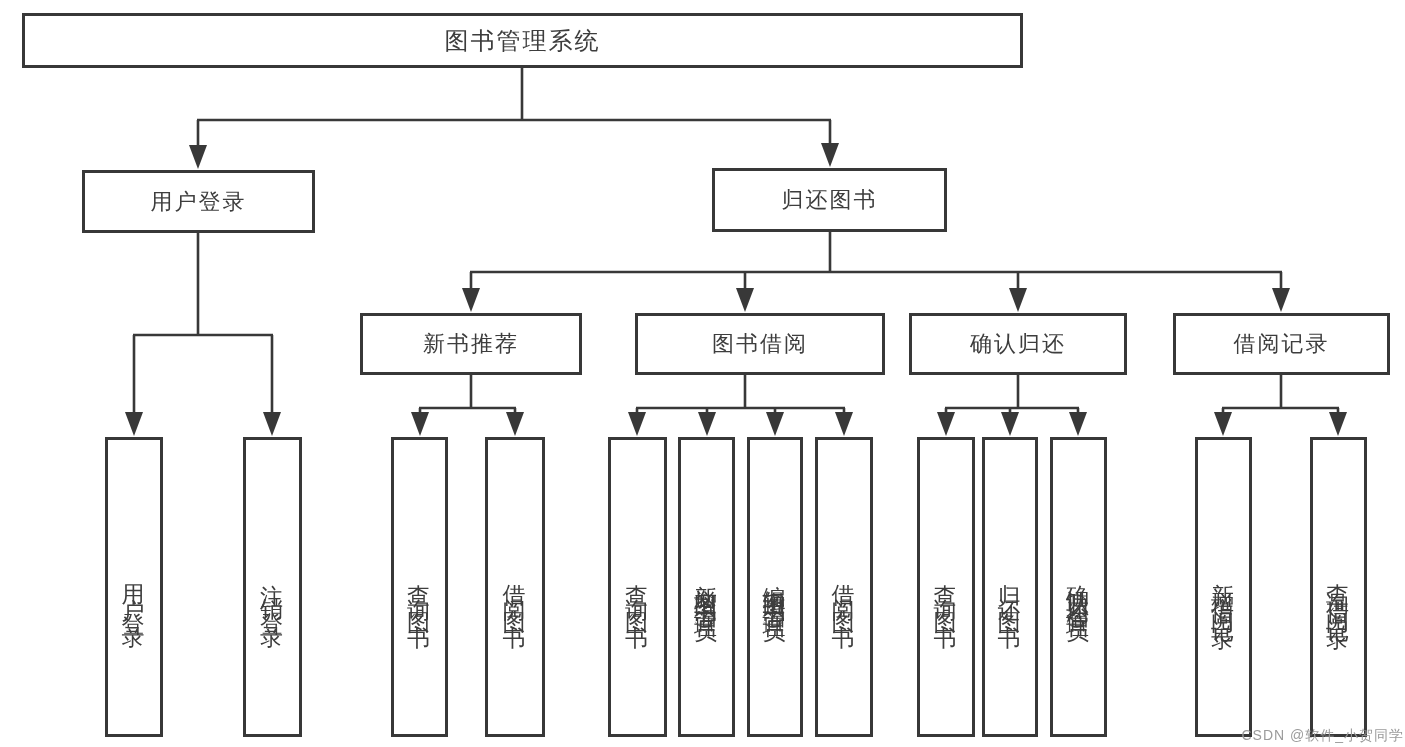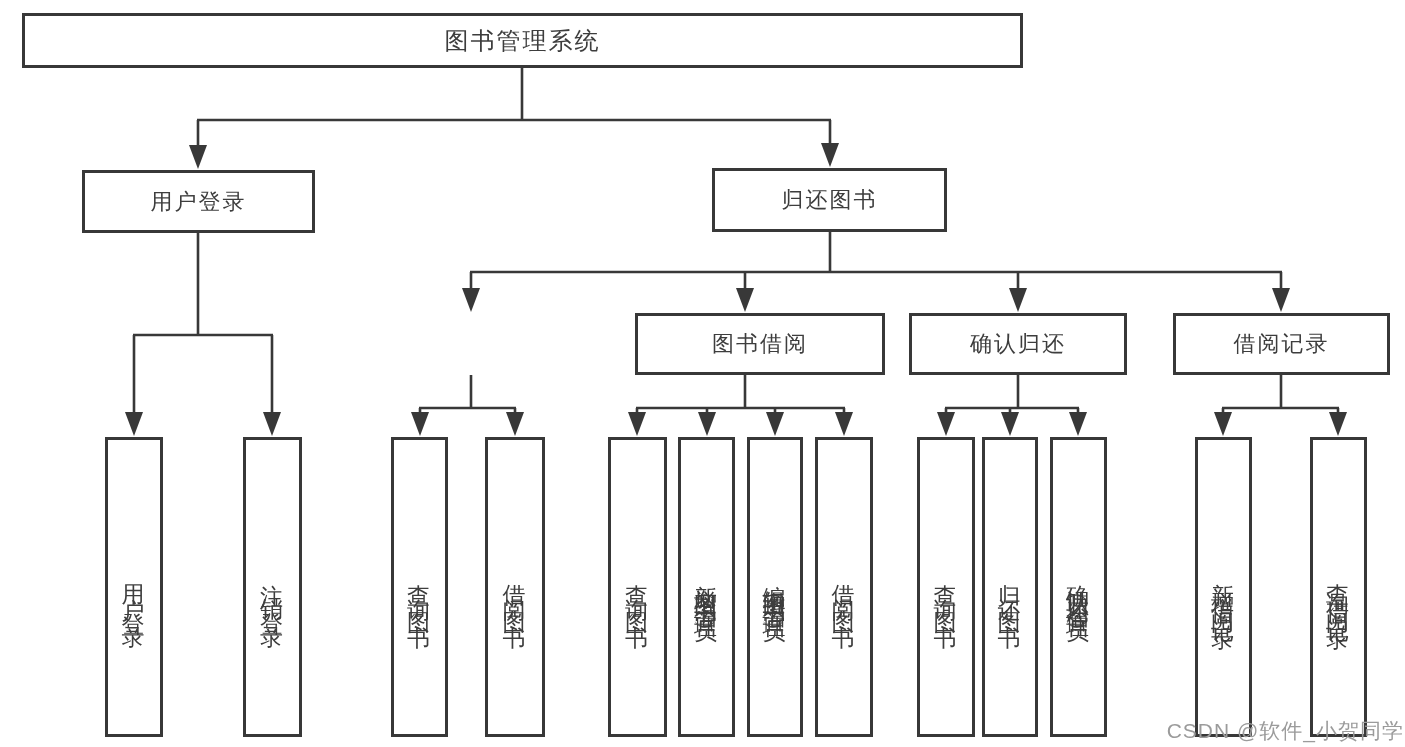--- a/index.html
+++ b/index.html
@@ -22,21 +22,21 @@
     writing-mode:vertical-rl;
     font-size:23px;
     text-align:center;
   }
   .node-v span{display:block;}
   .spacing-wide span{letter-spacing:14px;text-indent:14px;}
   .spacing-mid  span{letter-spacing:9px;text-indent:9px;}
   .spacing-tight span{letter-spacing:5px;text-indent:5px;}
   .watermark{
     position:absolute;right:1px;bottom:2px;
-    font-size:21px;color:#9b9b9b;letter-spacing:1px;white-space:nowrap;
+    font-size:14px;color:#9b9b9b;letter-spacing:1px;white-space:nowrap;
   }
 </style>
 </head>
 <body>
 
 <div class="stage">
 
   <svg class="connector-layer" viewBox="0 0 1405 747" xmlns="http://www.w3.org/2000/svg">
 
     <g>
@@ -117,20 +117,23 @@
     <span>图书管理系统</span>
   </div>
 
   <div class="node node-h lvl-node" style="left:82px;top:170px;width:233px;height:63px">
     <span>用户登录</span>
   </div>
   <div class="node node-h lvl-node" style="left:712px;top:168px;width:235px;height:64px">
     <span>归还图书</span>
   </div>
 
+  <div class="node node-h lvl-node" style="left:360px;top:313px;width:222px;height:62px">
+    <span>新书推荐</span>
+  </div>
   <div class="node node-h lvl-node" style="left:635px;top:313px;width:250px;height:62px">
     <span>图书借阅</span>
   </div>
   <div class="node node-h lvl-node" style="left:909px;top:313px;width:218px;height:62px">
     <span>确认归还</span>
   </div>
   <div class="node node-h lvl-node" style="left:1173px;top:313px;width:217px;height:62px">
     <span>借阅记录</span>
   </div>
 

